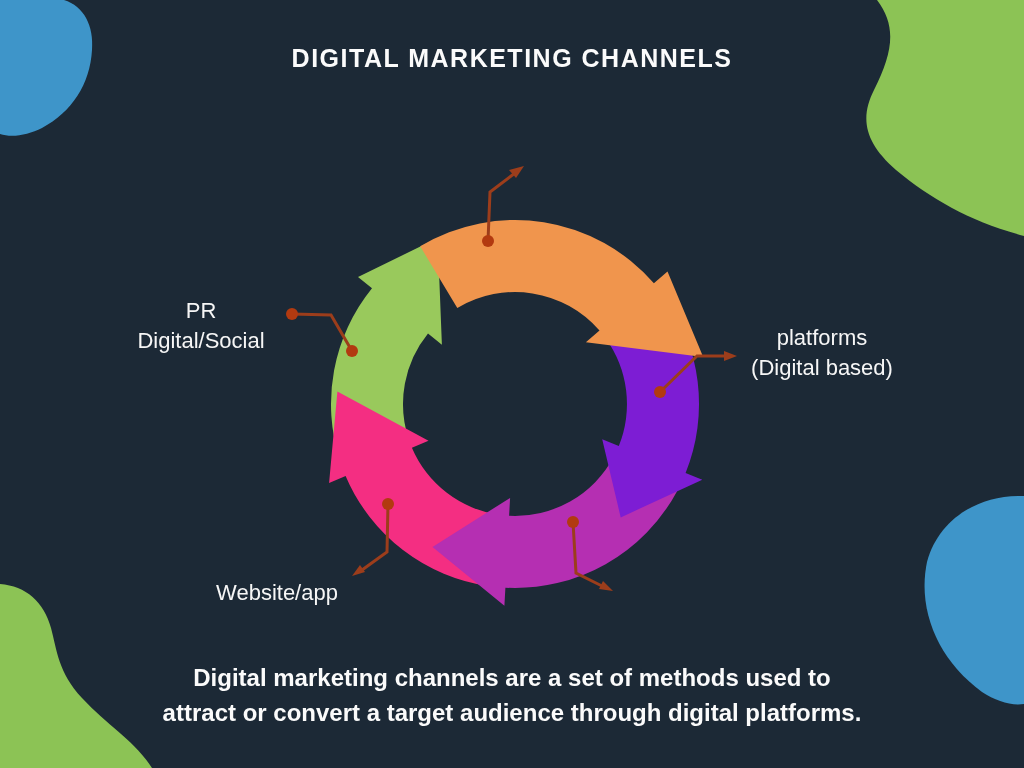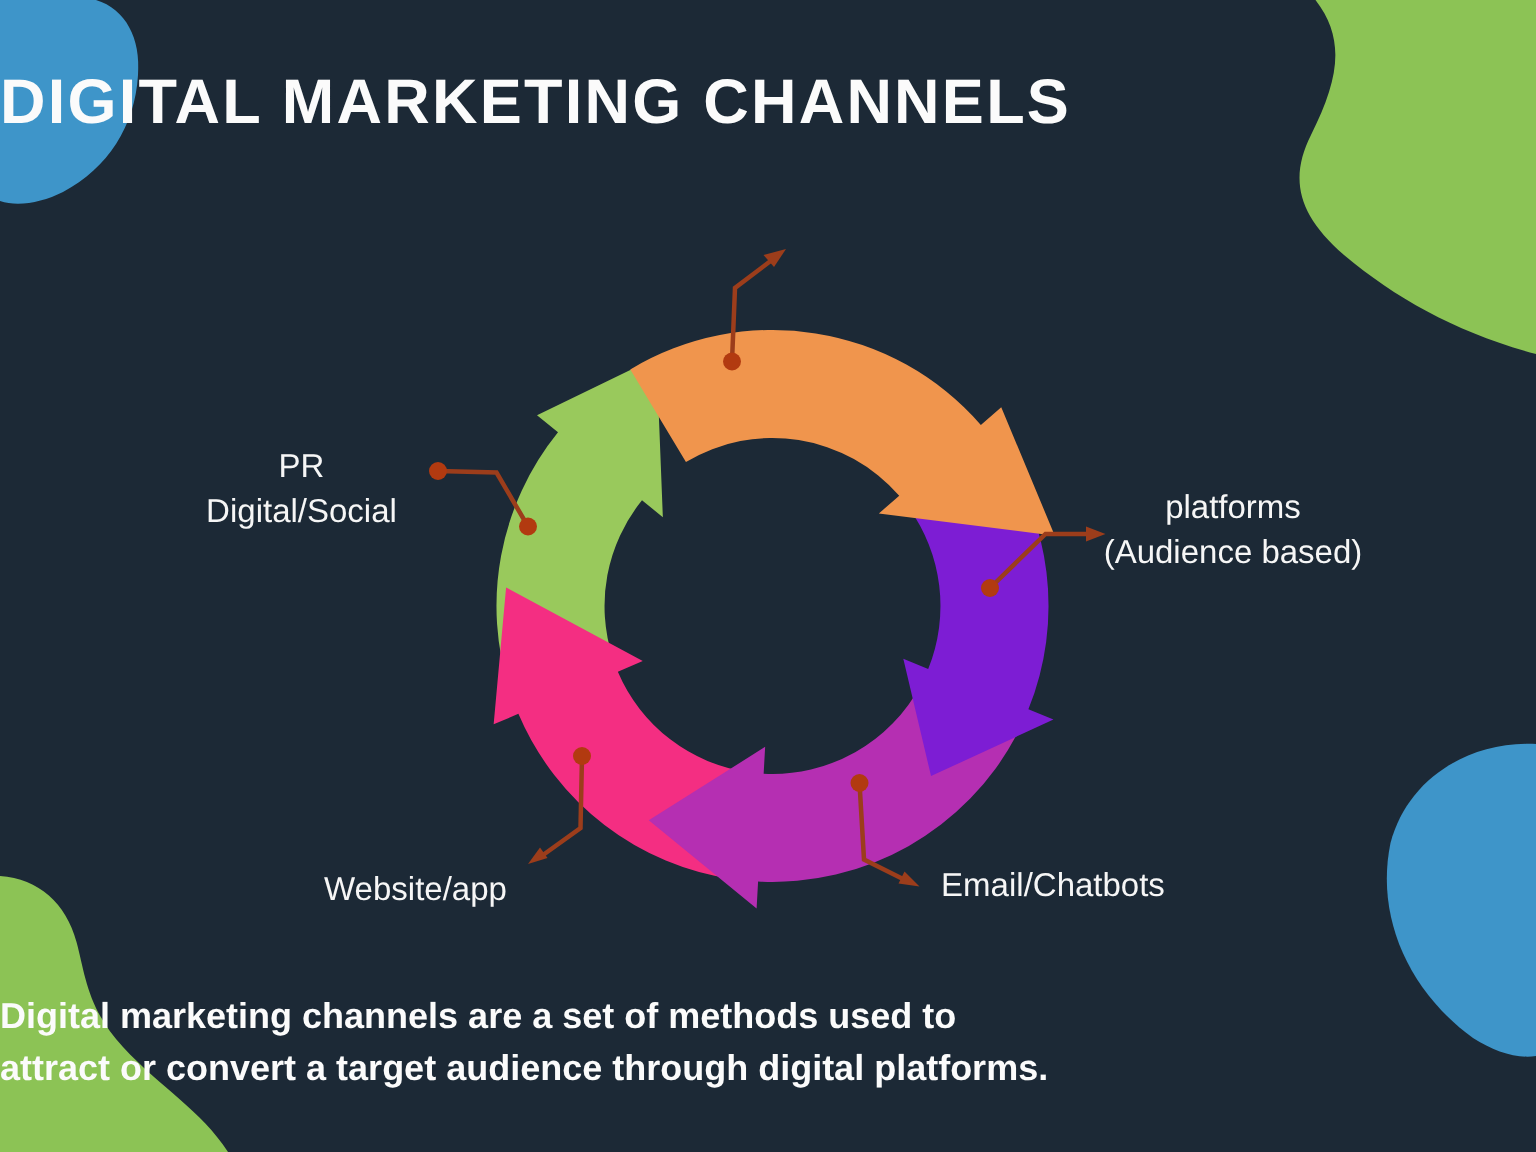--- a/index.html
+++ b/index.html
@@ -9,22 +9,22 @@
     width: 1024px;
     height: 768px;
     font-family: "Liberation Sans", sans-serif;
     color: #fafafa;
   }
   .stage svg { position: absolute; left: 0; top: 0; }
   .page-title {
     position: absolute;
     left: 0; top: 44px;
     width: 100%;
-    text-align: left;
-    font-size: 42px;
+    text-align: center;
+    font-size: 25px;
     font-weight: 700;
     letter-spacing: 1.5px;
     color: #fbfbfb;
   }
   .label {
     position: absolute;
     text-align: center;
     font-size: 22px;
     font-weight: 500;
     line-height: 30px;
@@ -32,20 +32,21 @@
   }
   .label-search  { left: 480px; top: 127px; width: 284px; }
   .label-social  { left: 692px; top: 323px; width: 260px; }
   .label-email   { left: 572px; top: 575px; width: 260px; }
   .label-website { left: 157px; top: 578px; width: 240px; }
   .label-pr      { left:  91px; top: 296px; width: 220px; }
   .description {
     position: absolute;
     left: 0; top: 660px;
     width: 100%;
+    text-align: center;
     font-size: 24px;
     font-weight: 700;
     line-height: 35px;
     color: #fbfbfb;
   }
 </style>
 </head>
 <body>
 
 <div class="stage">
@@ -94,26 +95,23 @@
         <circle cx="352" cy="351" r="6" stroke="none" fill="#b23a10"></circle>
       </g>
     </g>
   </svg>
 
   <div class="page-title">DIGITAL MARKETING CHANNELS</div>
 
 
   <div class="label label-social">
     <div>platforms</div>
-    <div>(Audience based)</div>
+    <div>(Digital based)</div>
   </div>
 
-  <div class="label label-email">
-    <div>Email/Chatbots</div>
-  </div>
 
   <div class="label label-website">
     <div>Website/app</div>
   </div>
 
   <div class="label label-pr">
     <div>PR</div>
     <div>Digital/Social</div>
   </div>
 

